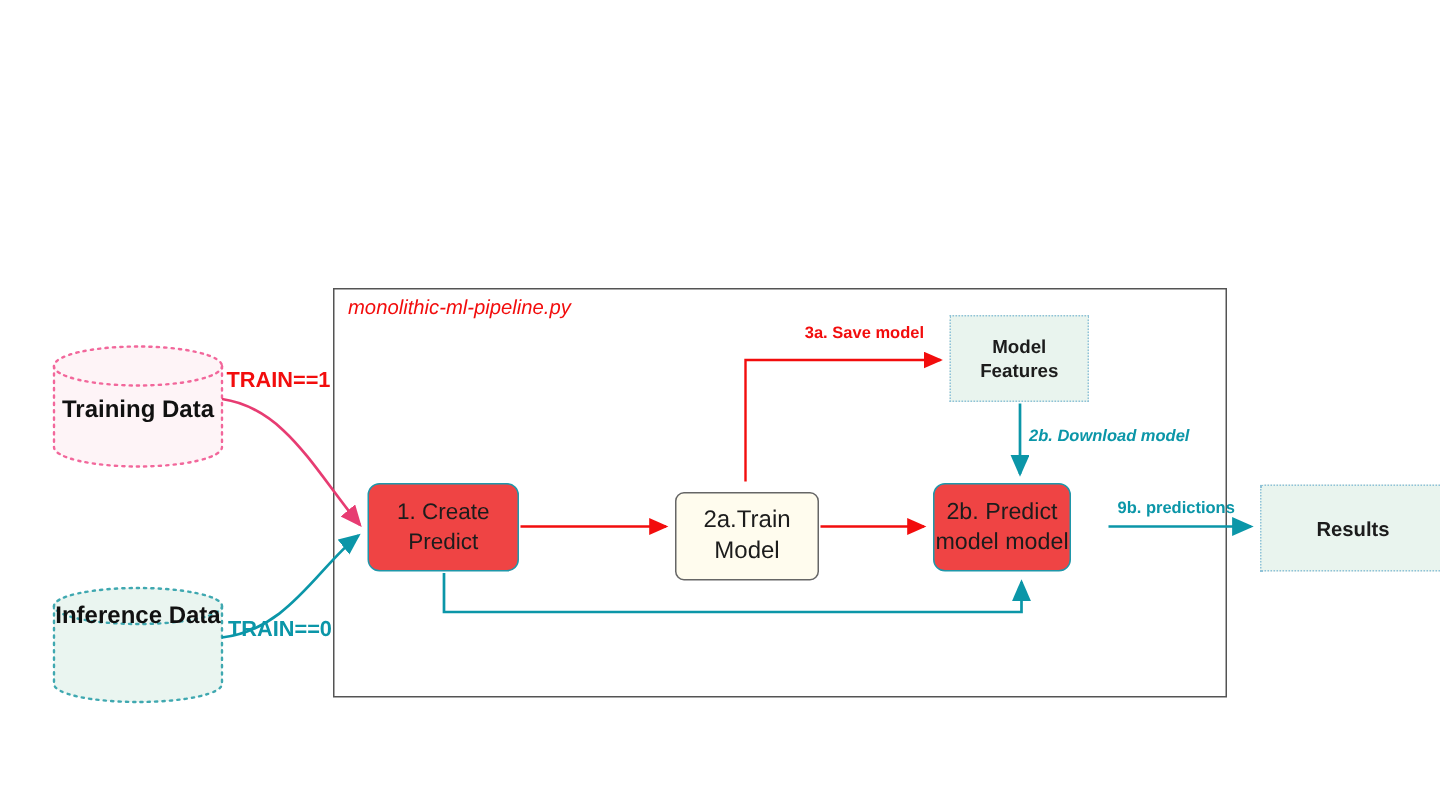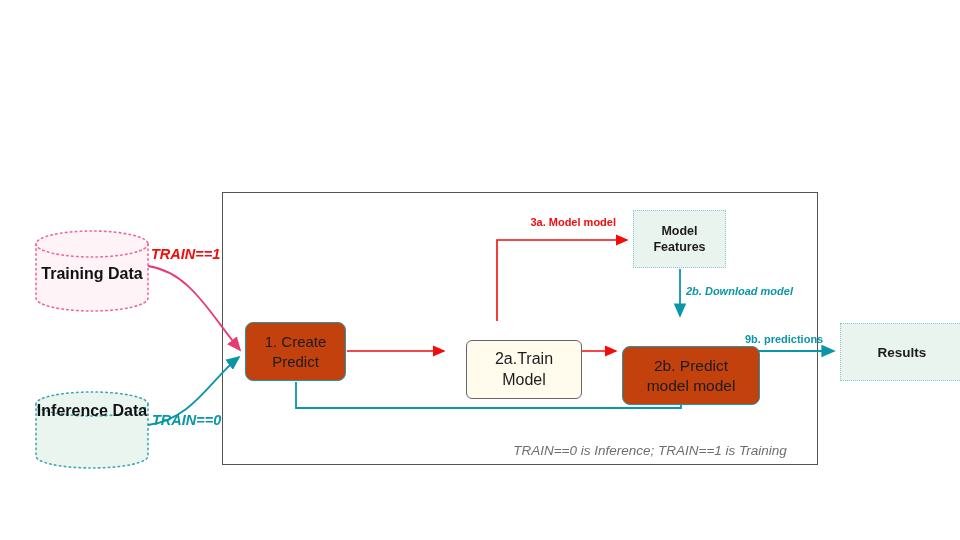--- a/index.html
+++ b/index.html
@@ -1,31 +1,31 @@
 <!DOCTYPE html>
 <html><head>
 <meta charset="utf-8">
 <style>
   html,body{margin:0;padding:0;background:#fff;}
   .stage{
     position:relative;width:960px;height:540px;background:#ffffff;overflow:hidden;
     font-family:"Liberation Sans", sans-serif;
   }
   .stage svg.wires{position:absolute;left:0;top:0;z-index:1;}
-  .box{position:absolute;z-index:2;box-sizing:border-box;display:flex;align-items:center;justify-content:center;text-align:center;background:#c2410c;color:#1c1c1c;}
+  .box{position:absolute;z-index:2;box-sizing:border-box;display:flex;align-items:center;justify-content:center;text-align:center;background:#ef4444;color:#1c1c1c;}
   .box .lines span{display:block;line-height:1.28;}
   .container-frame{position:absolute;z-index:0;box-sizing:border-box;border:1.5px solid #545454;background:transparent;}
   .teal-box{border:1.6px solid #1f97aa;border-radius:8px;font-size:15px;}
   .gray-box{border:1.6px solid #666666;border-radius:6px;background:#fffcee;font-size:16px;}
   .dotted-box{border:1.6px dotted #8fc2d8;background:#e9f4ee;font-weight:bold;}
   .lbl{position:absolute;z-index:3;white-space:nowrap;}
   .lbl-red{color:#f20d0d;font-weight:bold;}
   .lbl-teal{color:#0b96a8;font-weight:bold;}
   .edge-lbl{font-size:11px;}
-  .flag-lbl{font-size:14.5px;font-style:italic;}
+  .flag-lbl{font-size:14.5px;}
   .cyl-lbl{font-weight:bold;font-size:16px;color:#111;text-align:center;}
   .title-lbl{color:#f20d0d;font-style:italic;font-size:13.5px;}
   .footnote-lbl{color:#6e6e6e;font-style:italic;font-size:13.5px;text-align:center;}
 </style>
 </head>
 <body>
 
 <div class="stage">
 
   <div class="container-frame" style="left:222px;top:192px;width:596px;height:273px;"></div>
@@ -63,58 +63,58 @@
 
     <path d="M497,321 V240 H627" fill="none" stroke="#f20d0d" stroke-width="1.6" marker-end="url(#arr-red)"></path>
 
     <path d="M680,269 V316 " fill="none" stroke="#0b96a8" stroke-width="1.8" marker-end="url(#arr-teal)"></path>
 
     <path d="M296,382 V408 H681 V388" fill="none" stroke="#0b96a8" stroke-width="1.8" marker-end="url(#arr-teal)"></path>
 
     <path d="M739,351 H834" fill="none" stroke="#0b96a8" stroke-width="1.8" marker-end="url(#arr-teal)"></path>
   </svg>
 
+  <div class="lbl title-lbl" style="left:232px;top:197px;">monolithic-ml-pipeline.py</div>
 
   <div class="lbl cyl-lbl" style="left:36px;top:265px;width:112px;">Training Data</div>
   <div class="lbl cyl-lbl" style="left:36px;top:402px;width:112px;">Inference Data</div>
 
   <div class="lbl lbl-red flag-lbl" style="left:151px;top:246px;">TRAIN==1</div>
   <div class="lbl lbl-teal flag-lbl" style="left:152px;top:412px;">TRAIN==0</div>
 
   <div class="box teal-box" style="left:245px;top:322px;width:101px;height:59px;">
     <div class="lines">
       <span>1. Create</span>
       <span>Predict</span>
     </div>
   </div>
 
-  <div class="box gray-box" style="left:450px;top:340px;width:116px;height:59px;margin-left:16px;">
+  <div class="box gray-box" style="left:450px;top:328px;width:96px;height:59px;">
     <div class="lines">
       <span>2a.Train</span>
       <span>Model</span>
     </div>
   </div>
 
-  <div class="box teal-box" style="left:622px;top:322px;width:138px;height:59px;font-size:15.5px;margin-top:24px;">
+  <div class="box teal-box" style="left:622px;top:322px;width:92px;height:59px;font-size:15.5px;">
     <div class="lines">
       <span>2b. Predict</span>
       <span>model model</span>
     </div>
   </div>
 
   <div class="box dotted-box" style="left:633px;top:210px;width:93px;height:58px;font-size:12.5px;">
     <div class="lines">
       <span>Model</span>
       <span>Features</span>
     </div>
   </div>
 
   <div class="box dotted-box" style="left:840px;top:323px;width:124px;height:58px;font-size:13.5px;">
     <span>Results</span>
   </div>
 
-  <div class="lbl lbl-red edge-lbl" style="left:500px;top:216px;width:116px;text-align:right;">3a. Model model</div>
+  <div class="lbl lbl-red edge-lbl" style="left:500px;top:216px;width:116px;text-align:right;">3a. Save model</div>
   <div class="lbl lbl-teal edge-lbl" style="left:686px;top:285px;font-style:italic;">2b. Download model</div>
   <div class="lbl lbl-teal edge-lbl" style="left:745px;top:333px;">9b. predictions</div>
 
-  <div class="lbl footnote-lbl" style="left:490px;top:443px;width:320px;">TRAIN==0 is Inference; TRAIN==1 is Training</div>
 
 </div>
 
 </body></html>

